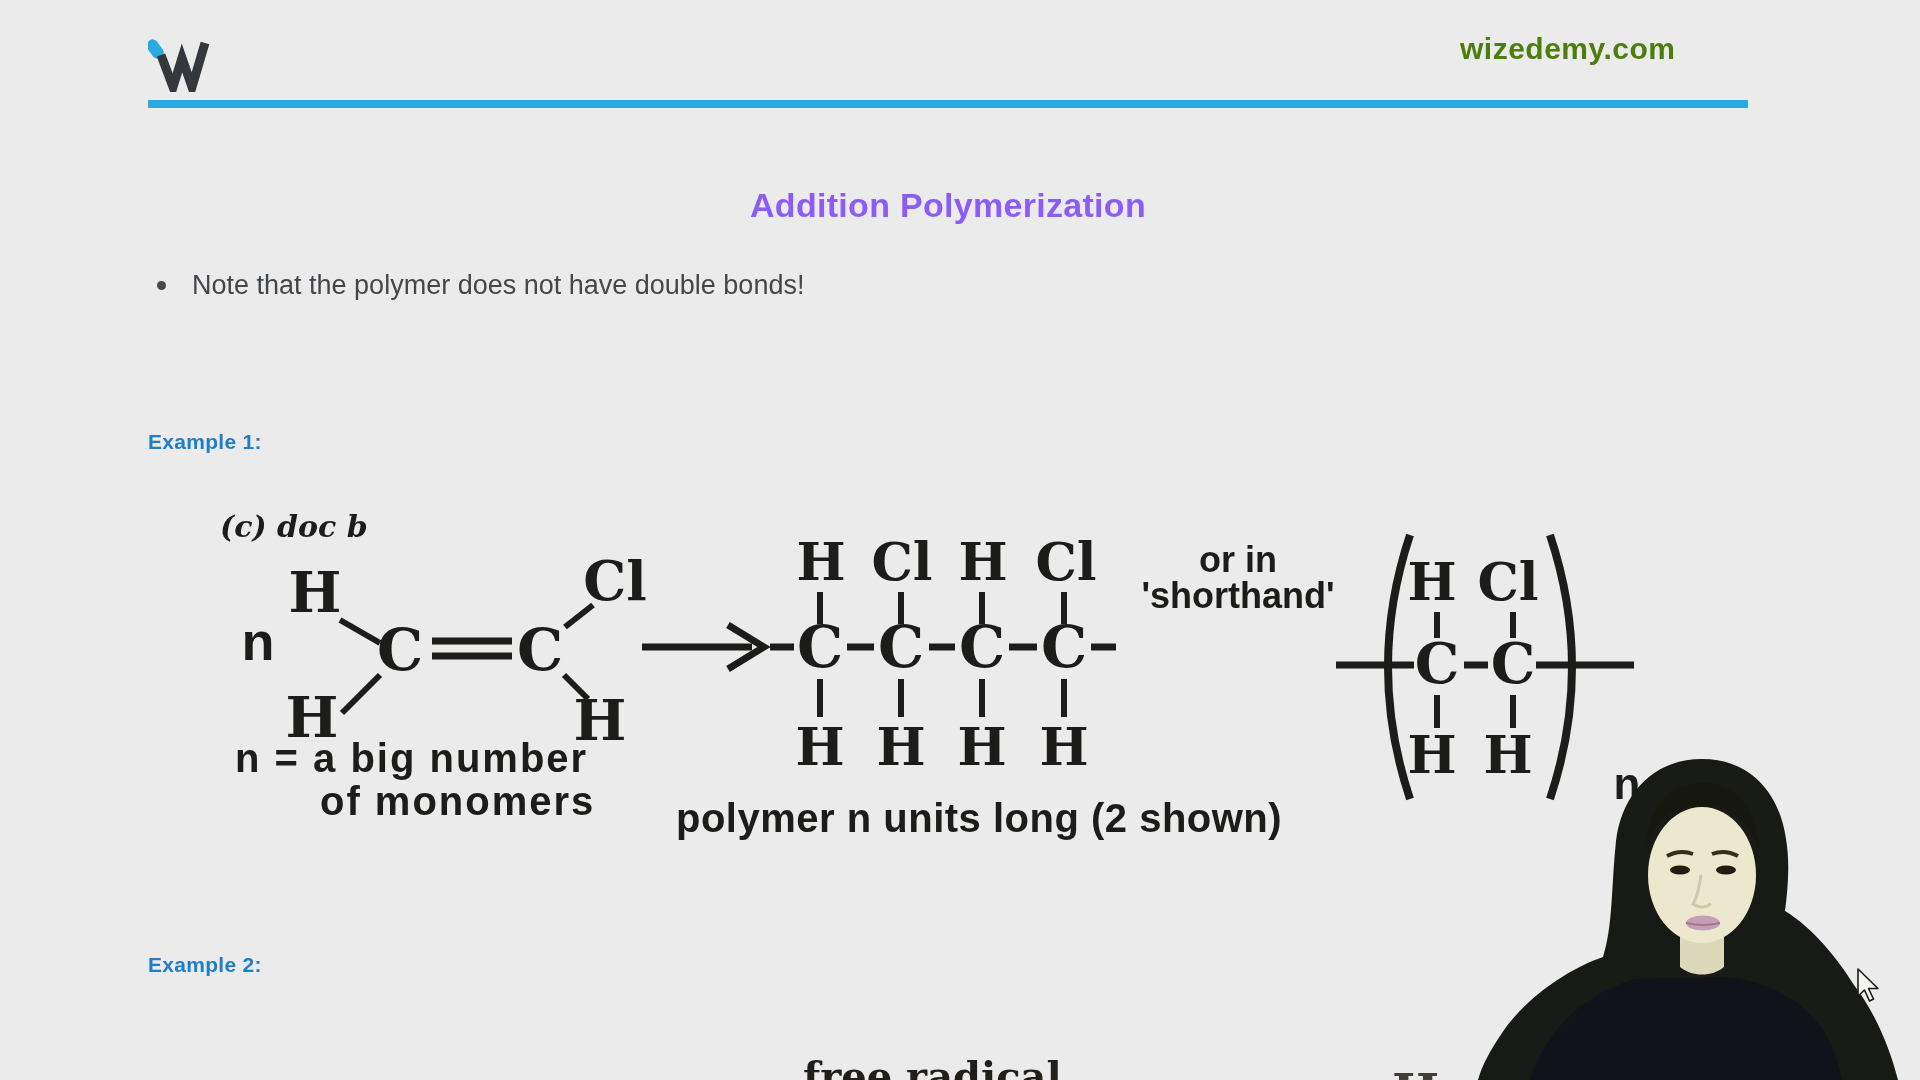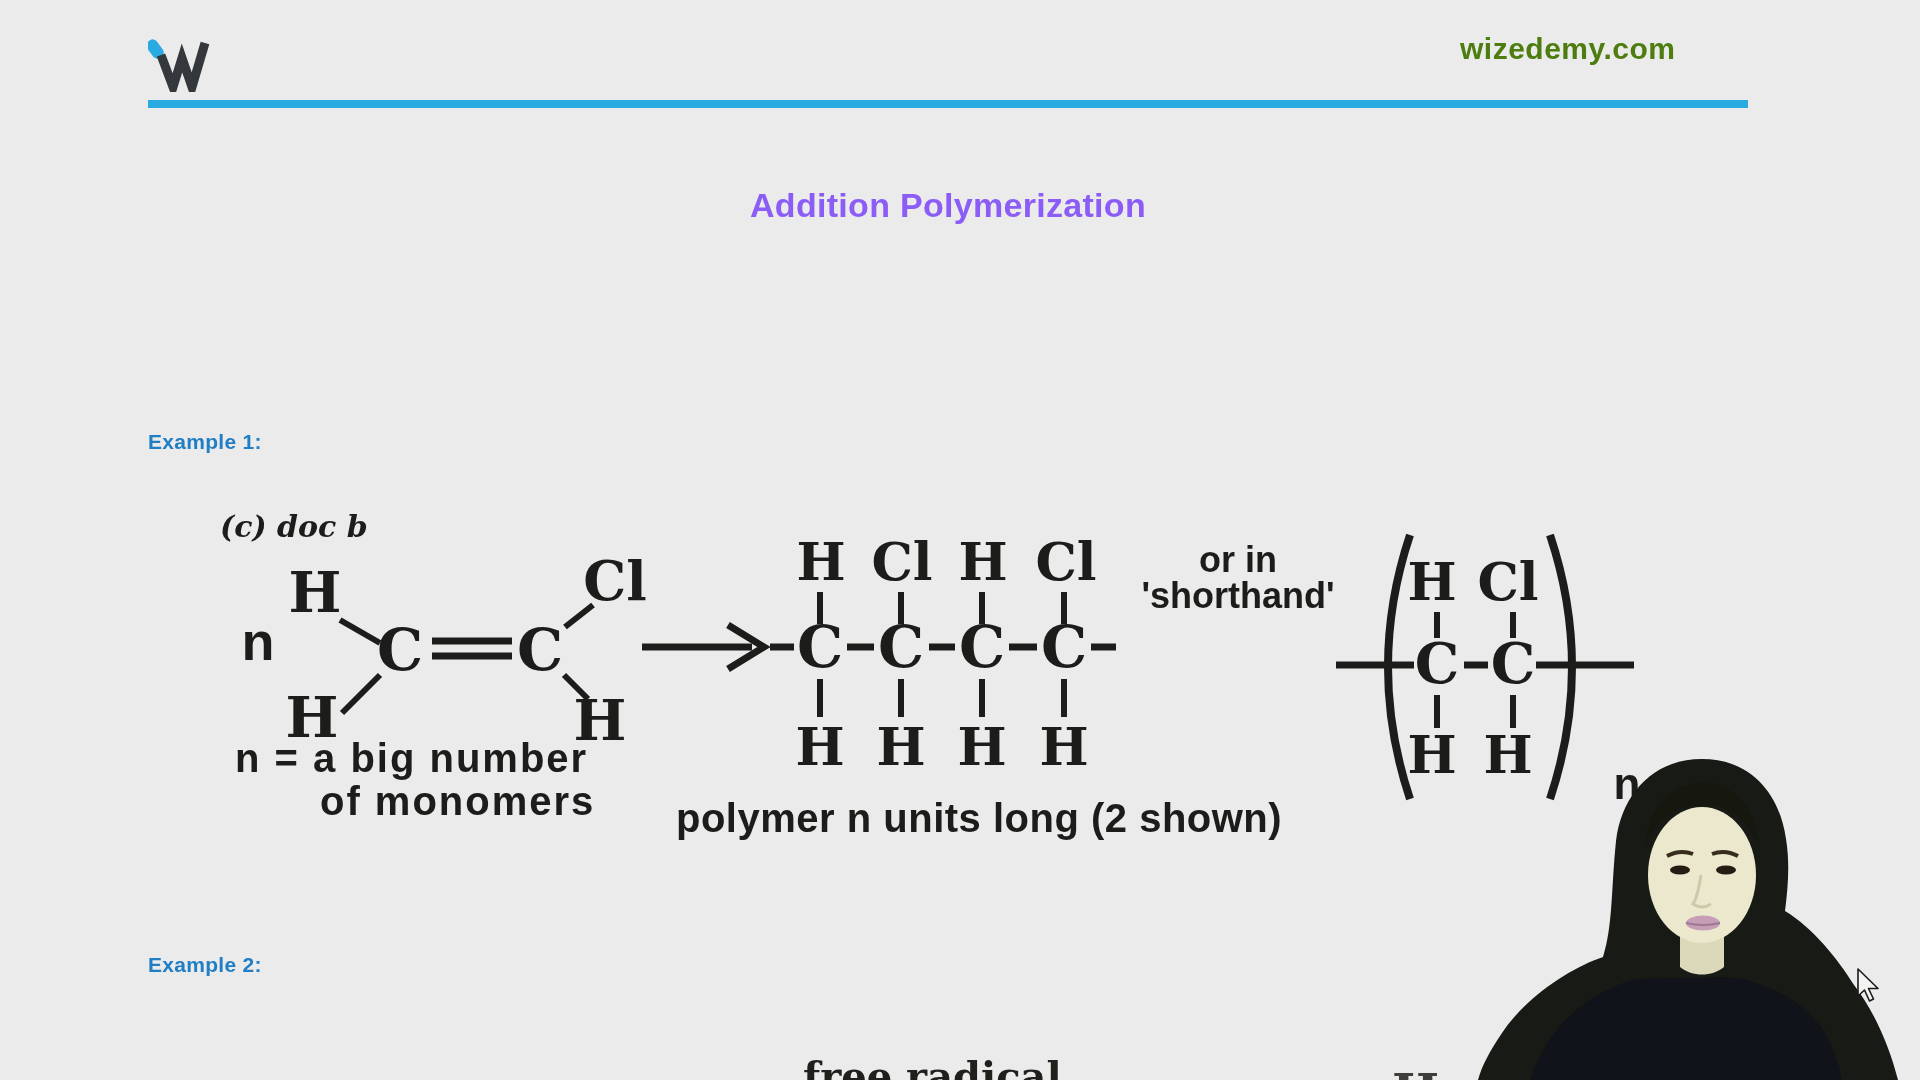--- a/index.html
+++ b/index.html
@@ -68,20 +68,24 @@
   <rect x="1" y="1" width="12" height="20" rx="5" transform="rotate(-36 7 11)" fill="#29abe2"></rect>
   <path d="M13,17 L25,49 L34,20 L44,49 L57,5" fill="none" stroke="#34383c" stroke-width="9" stroke-linejoin="miter"></path>
 </svg>
 
 <div class="abs" id="site-name">wizedemy.com</div>
 <div class="abs" id="divider"></div>
 
 <div class="abs" id="slide-title">Addition Polymerization</div>
 
 <ul class="abs" id="bullets">
+  <li>
+    <span class="dot"></span>
+    <div class="btxt"><span>Note that the polymer does not have double bonds!</span></div>
+  </li>
 </ul>
 
 <div class="abs example-label" id="example1">Example 1:</div>
 <div class="abs example-label" id="example2">Example 2:</div>
 
 <svg class="abs" id="chem1" viewBox="0 0 1500 345">
 
   <text class="script" x="30" y="42">(c) doc b</text>
 
   <text class="coeff" x="68" y="165" text-anchor="middle">n</text>

